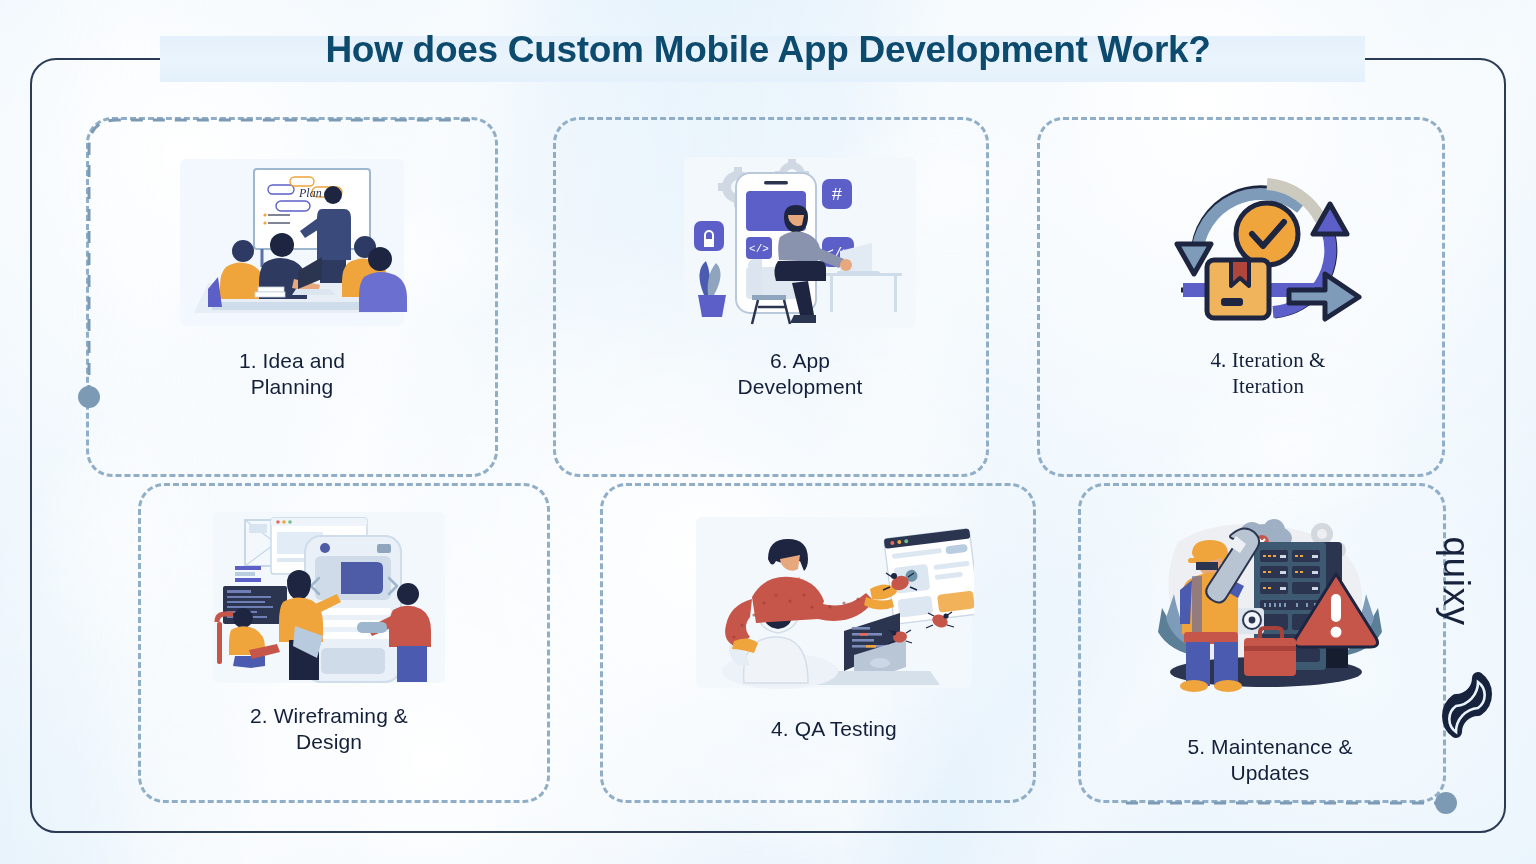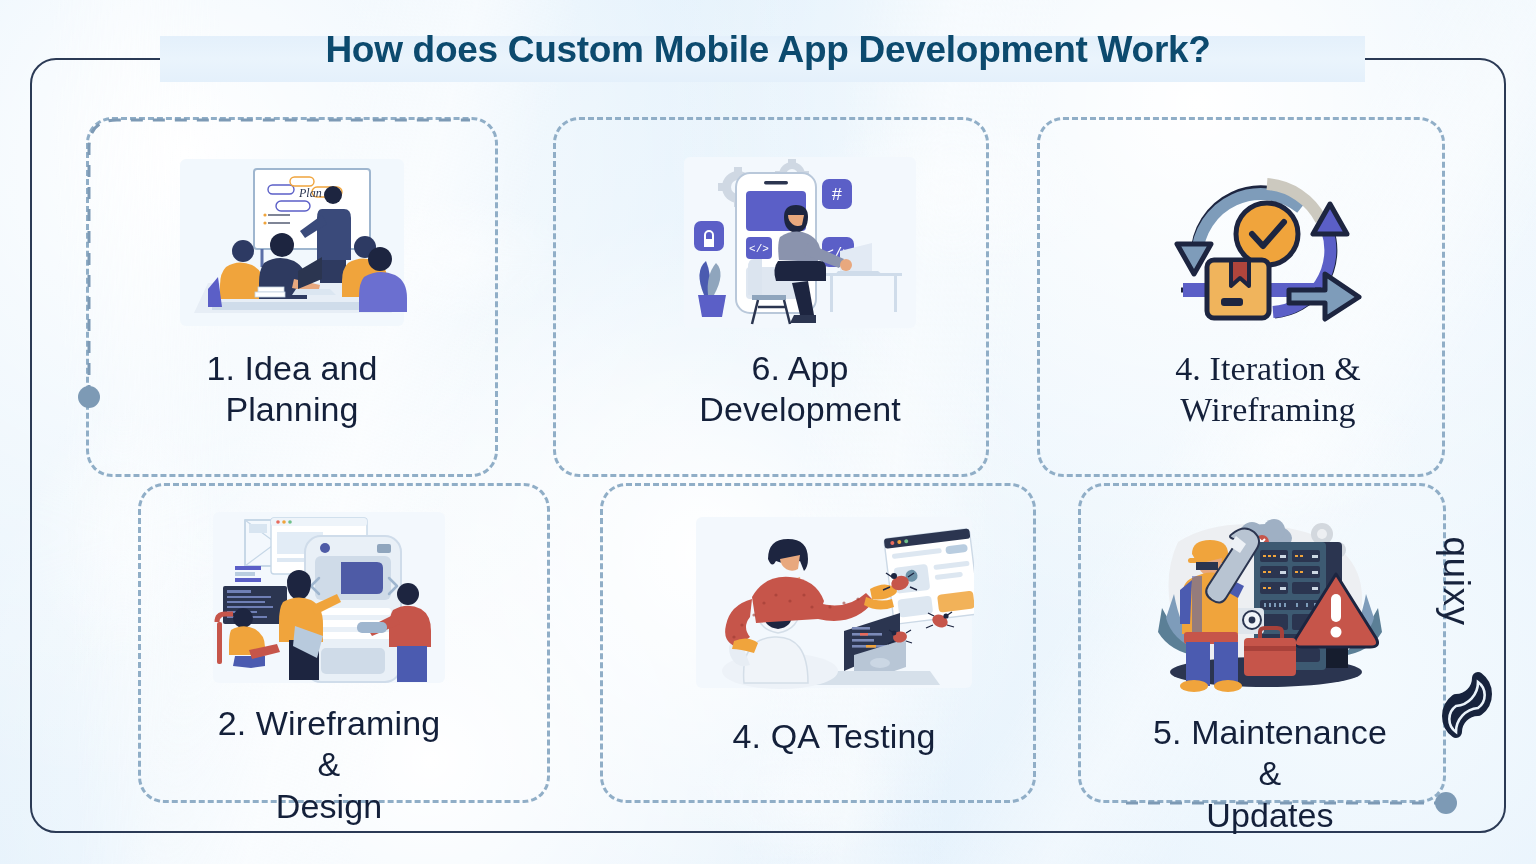--- a/index.html
+++ b/index.html
@@ -111,21 +111,21 @@
     align-items: center;
   }
   .step-art {
     width: 240px;
     height: 175px;
     position: relative;
   }
   .step-label {
     margin-top: 18px;
     text-align: center;
-    font-size: 34px;
+    font-size: 21px;
     line-height: 1.22;
     color: #14203a;
     font-family: "Liberation Sans", sans-serif;
     font-weight: 400;
     letter-spacing: .1px;
     max-width: 260px;
   }
 
   
   .logo {
@@ -477,25 +477,25 @@
         <circle cx="104" cy="74" r="31" fill="#f0a43c" stroke="#1d2540" stroke-width="5"></circle>
         <path d="M89 74 l11 12 l21 -24" fill="none" stroke="#1d2540" stroke-width="6" stroke-linecap="round" stroke-linejoin="round"></path>
 
         <rect x="44" y="100" width="62" height="58" rx="7" fill="#f0b45c" stroke="#1d2540" stroke-width="5"></rect>
         <path d="M68 100 h18 v26 l-9 -8 l-9 8z" fill="#b0453c" stroke="#1d2540" stroke-width="4" stroke-linejoin="round"></path>
         <rect x="58" y="138" width="22" height="8" rx="3" fill="#1d2540"></rect>
       </svg>
     </div>
     <div class="step-label" style="font-family:Liberation Serif, serif;">
       <div>4. Iteration &amp;</div>
-      <div>Wireframing</div>
+      <div>Iteration</div>
     </div>
   </div>
 
-  <div class="step" style="left:1140px; top:512px; width:260px;">
+  <div class="step" style="left:1140px; top:512px; width:260px;gap:22px;">
     <div class="step-art" style="width:260px;height:180px;">
       <svg viewBox="0 0 260 180" width="260" height="180">
         <path d="M38 30 q40 -26 110 -14 q76 14 74 74 q-2 62 -86 70 q-84 8 -100 -42 q-16 -50 2 -88z" fill="#edeff2"></path>
 
         <ellipse cx="126" cy="26" rx="26" ry="14" fill="#9fb0c4"></ellipse>
         <circle cx="112" cy="22" r="12" fill="#9fb0c4"></circle>
         <circle cx="134" cy="18" r="11" fill="#9fb0c4"></circle>
         <circle cx="122" cy="30" r="7" fill="#c6554a"></circle>
         <path d="M119 27 l6 6 M125 27 l-6 6" stroke="#ffffff" stroke-width="2"></path>
 

